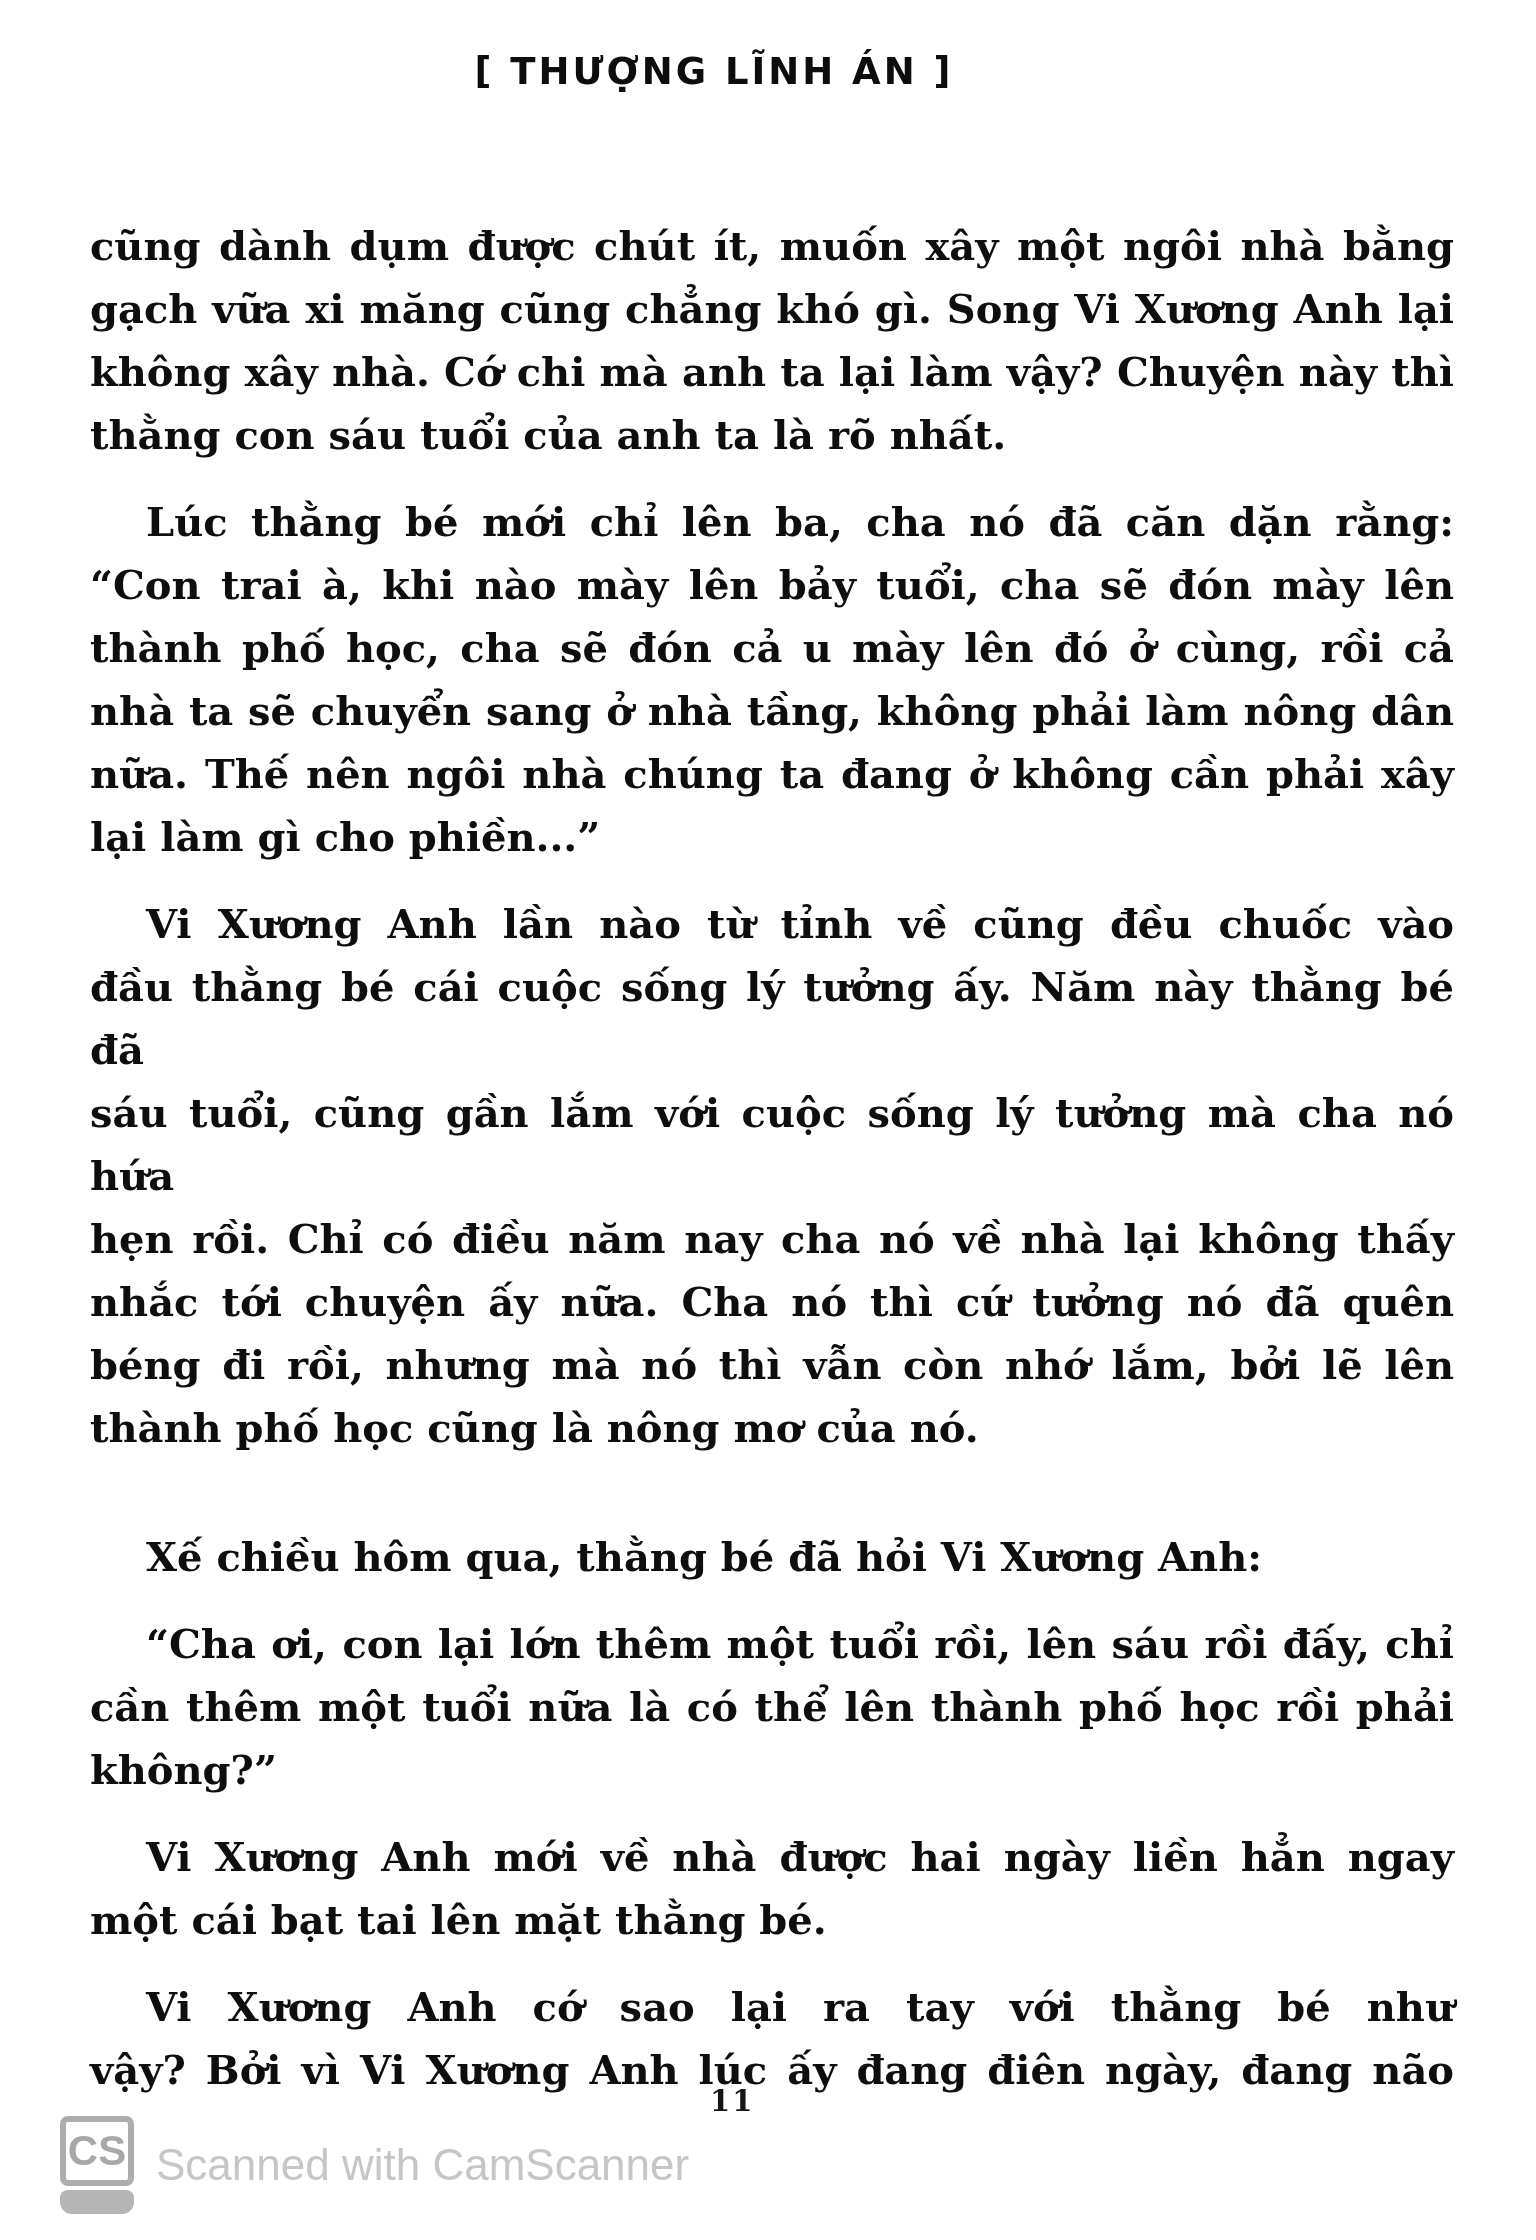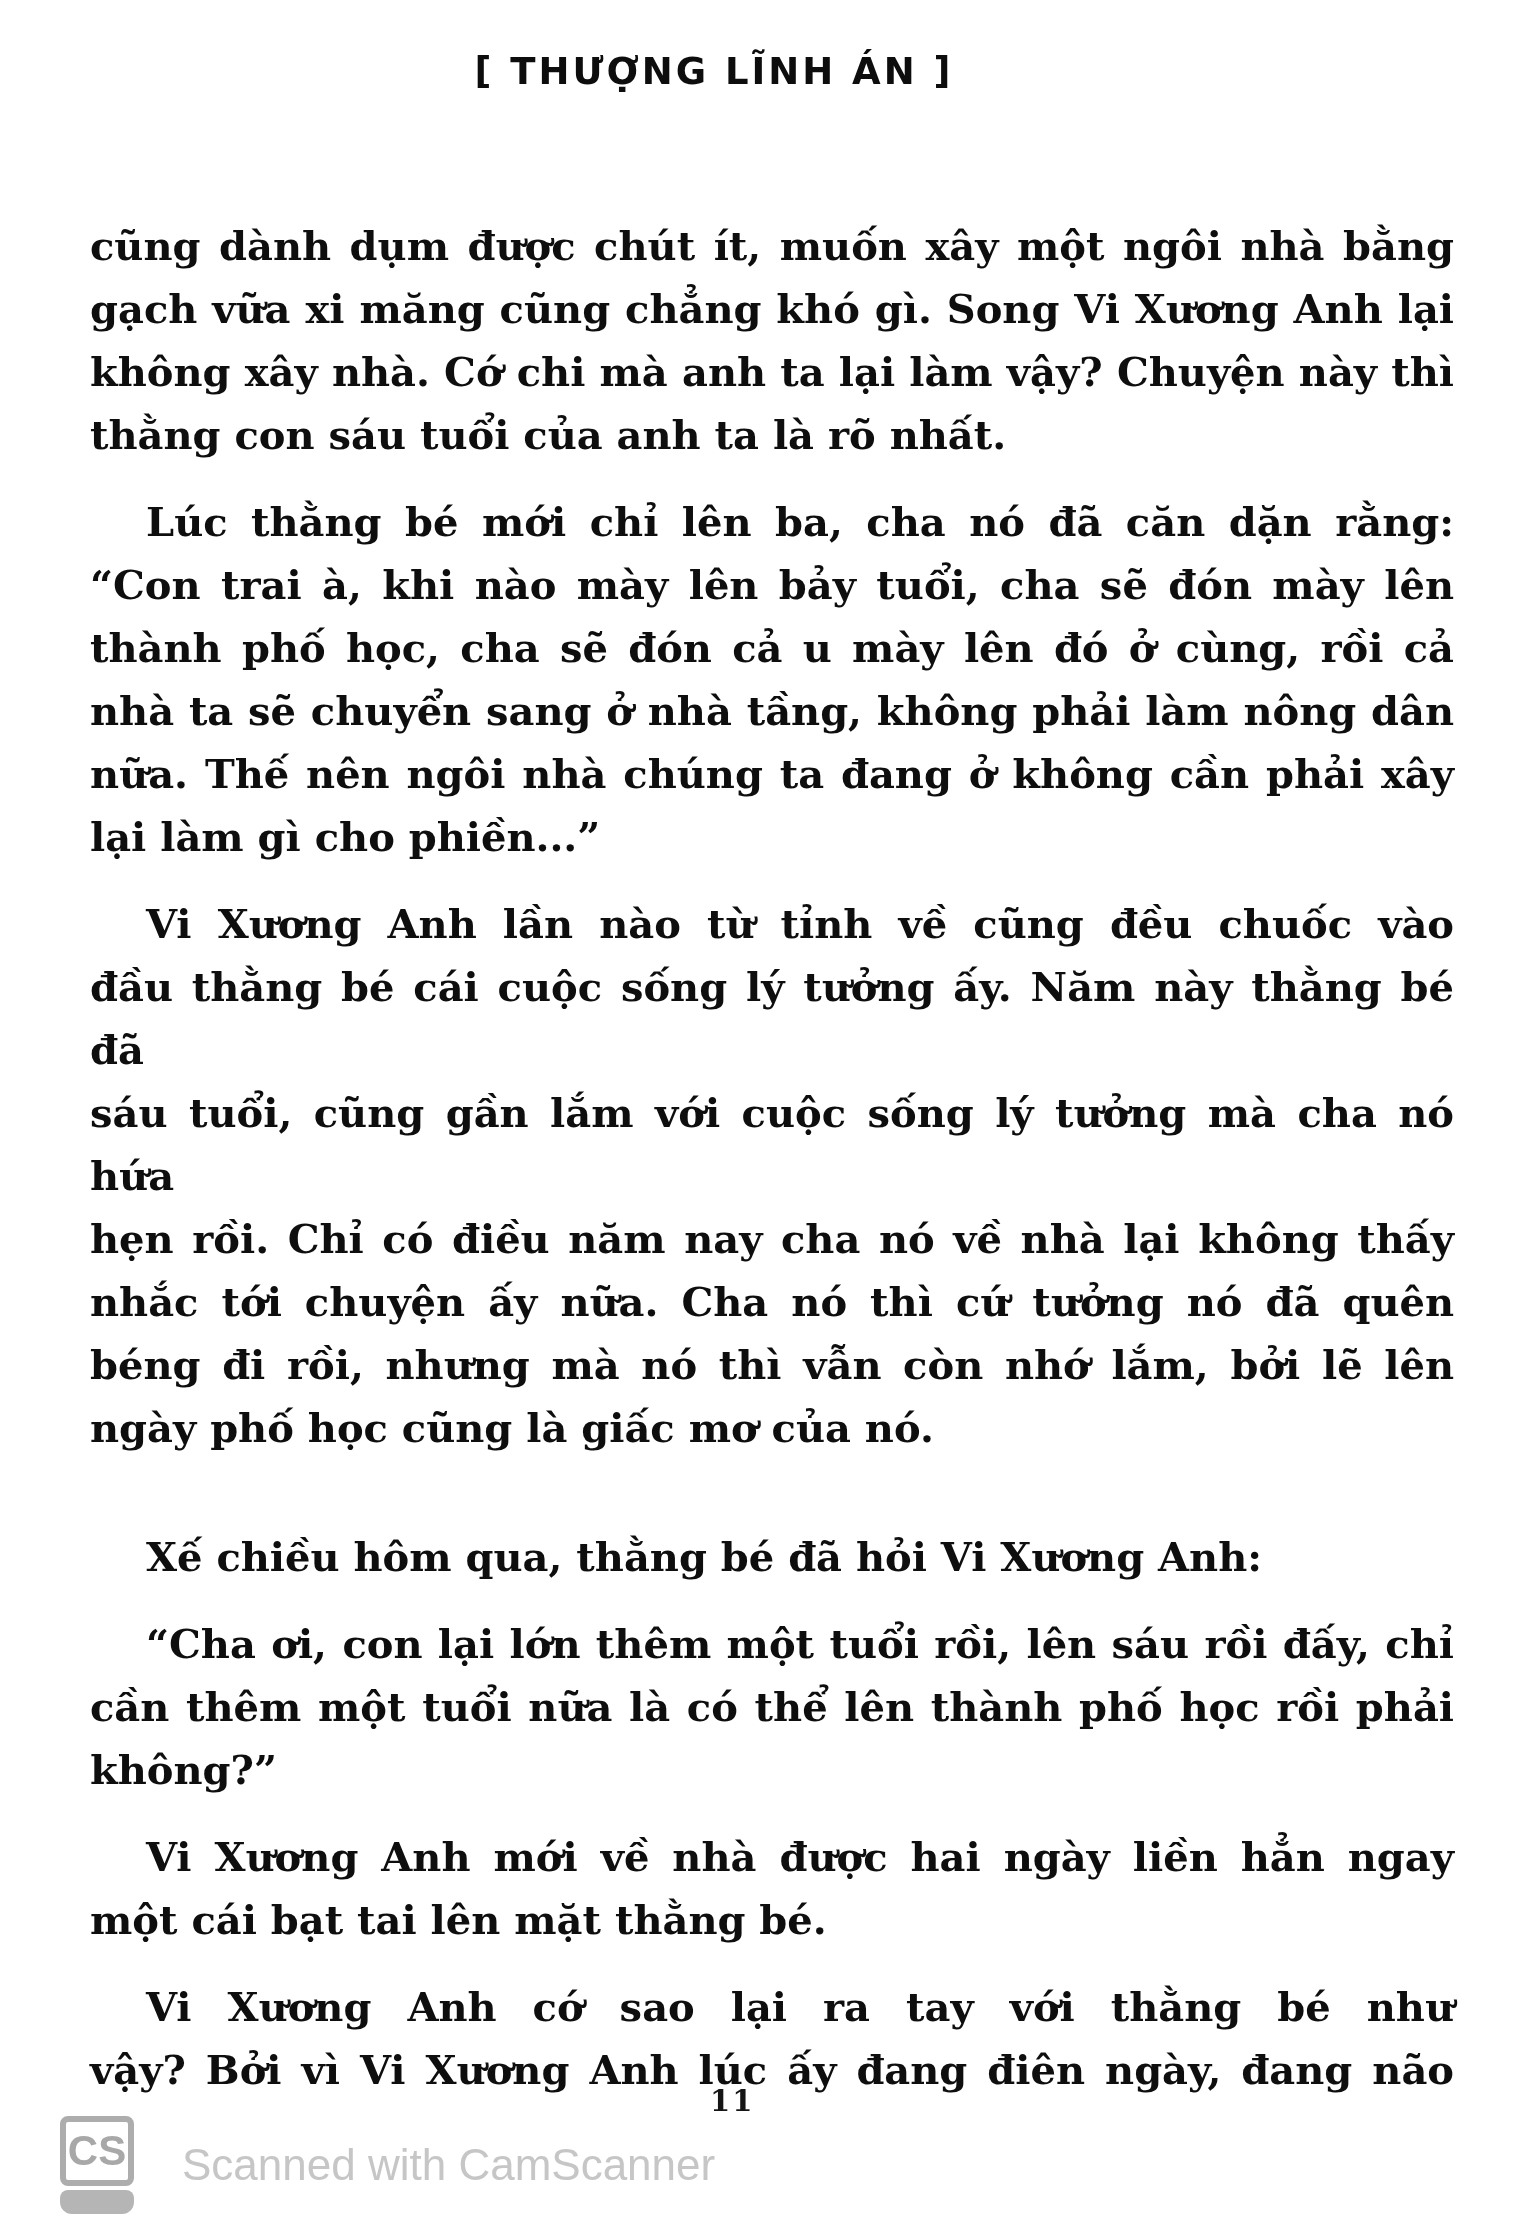--- a/index.html
+++ b/index.html
@@ -76,21 +76,21 @@
   }
   .publisher-figure { margin-left: -4px; margin-top: -10px; }
   
   .watermark {
     position: absolute;
     left: 60px;
     top: 2116px;
     display: flex;
     align-items: flex-start;
   }
-  .cs-badge { width: 96px; margin-right: 26px; }
+  .cs-badge { width: 96px; }
   .cs-box {
     box-sizing: border-box;
     width: 74px;
     height: 70px;
     border: 6px solid #adadad;
     border-radius: 8px;
     color: #a8a8a8;
     font-family: "Liberation Sans", sans-serif;
     font-weight: bold;
     font-size: 42px;
@@ -138,21 +138,21 @@
         <div class="line">nữa. Thế nên ngôi nhà chúng ta đang ở không cần phải xây</div>
         <div class="line last">lại làm gì cho phiền...”</div>
       </div>
       <div class="para indent">
         <div class="line">Vi Xương Anh lần nào từ tỉnh về cũng đều chuốc vào</div>
         <div class="line">đầu thằng bé cái cuộc sống lý tưởng ấy. Năm này thằng bé đã</div>
         <div class="line">sáu tuổi, cũng gần lắm với cuộc sống lý tưởng mà cha nó hứa</div>
         <div class="line">hẹn rồi. Chỉ có điều năm nay cha nó về nhà lại không thấy</div>
         <div class="line">nhắc tới chuyện ấy nữa. Cha nó thì cứ tưởng nó đã quên</div>
         <div class="line">béng đi rồi, nhưng mà nó thì vẫn còn nhớ lắm, bởi lẽ lên</div>
-        <div class="line last">ngày phố học cũng là giấc mơ của nó.</div>
+        <div class="line last">thành phố học cũng là nông mơ của nó.</div>
       </div>
       <div class="para indent section-gap">
         <div class="line last">Xế chiều hôm qua, thằng bé đã hỏi Vi Xương Anh:</div>
       </div>
       <div class="para indent">
         <div class="line">“Cha ơi, con lại lớn thêm một tuổi rồi, lên sáu rồi đấy, chỉ</div>
         <div class="line">cần thêm một tuổi nữa là có thể lên thành phố học rồi phải</div>
         <div class="line last">không?”</div>
       </div>
       <div class="para indent">

